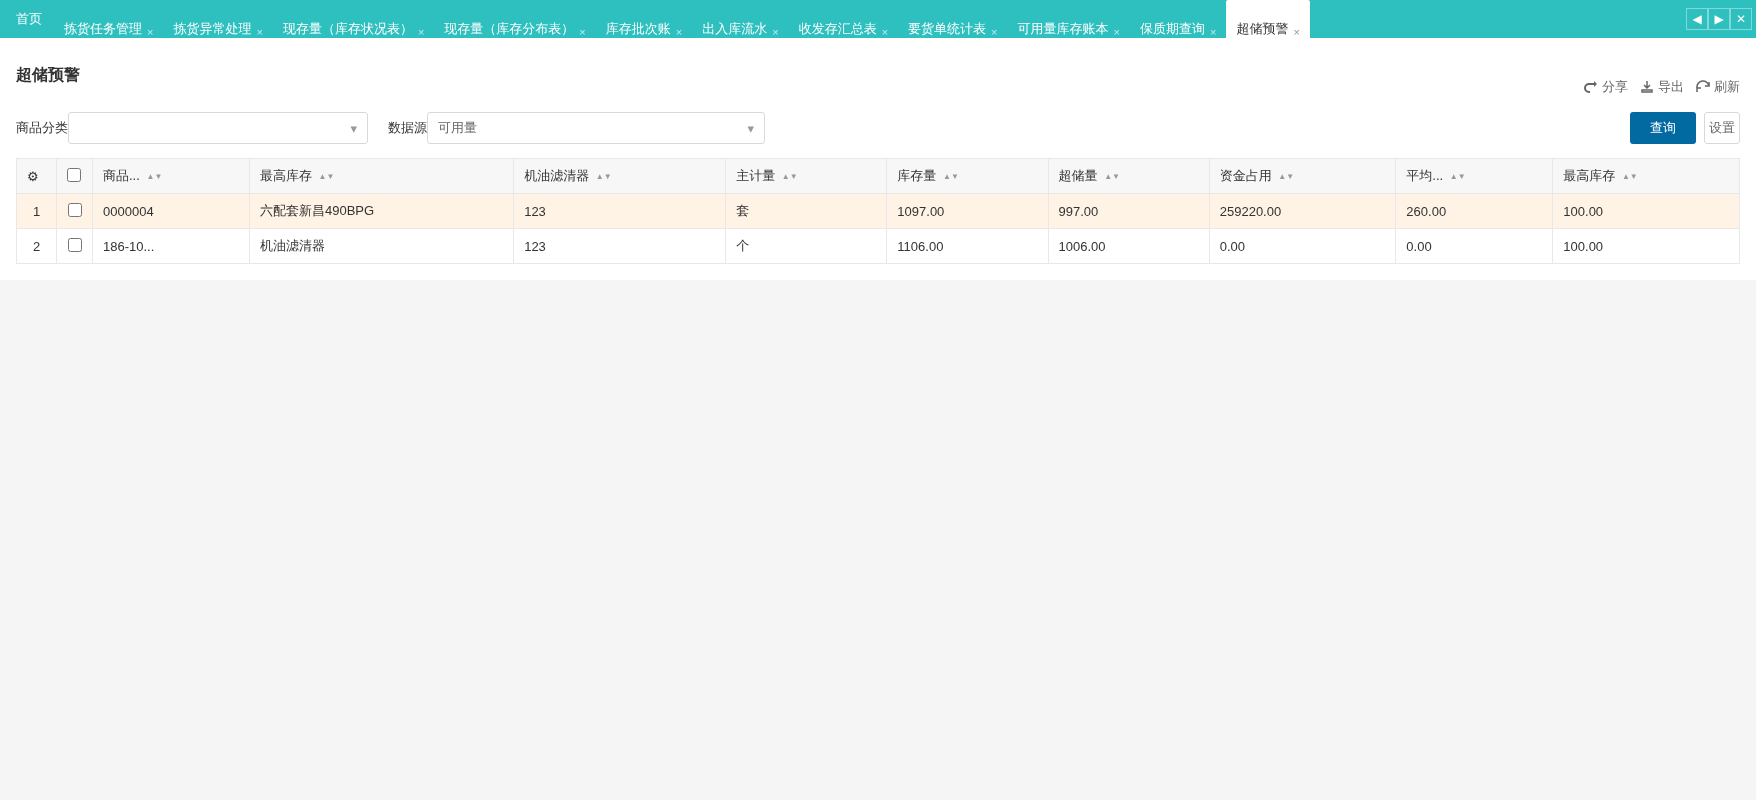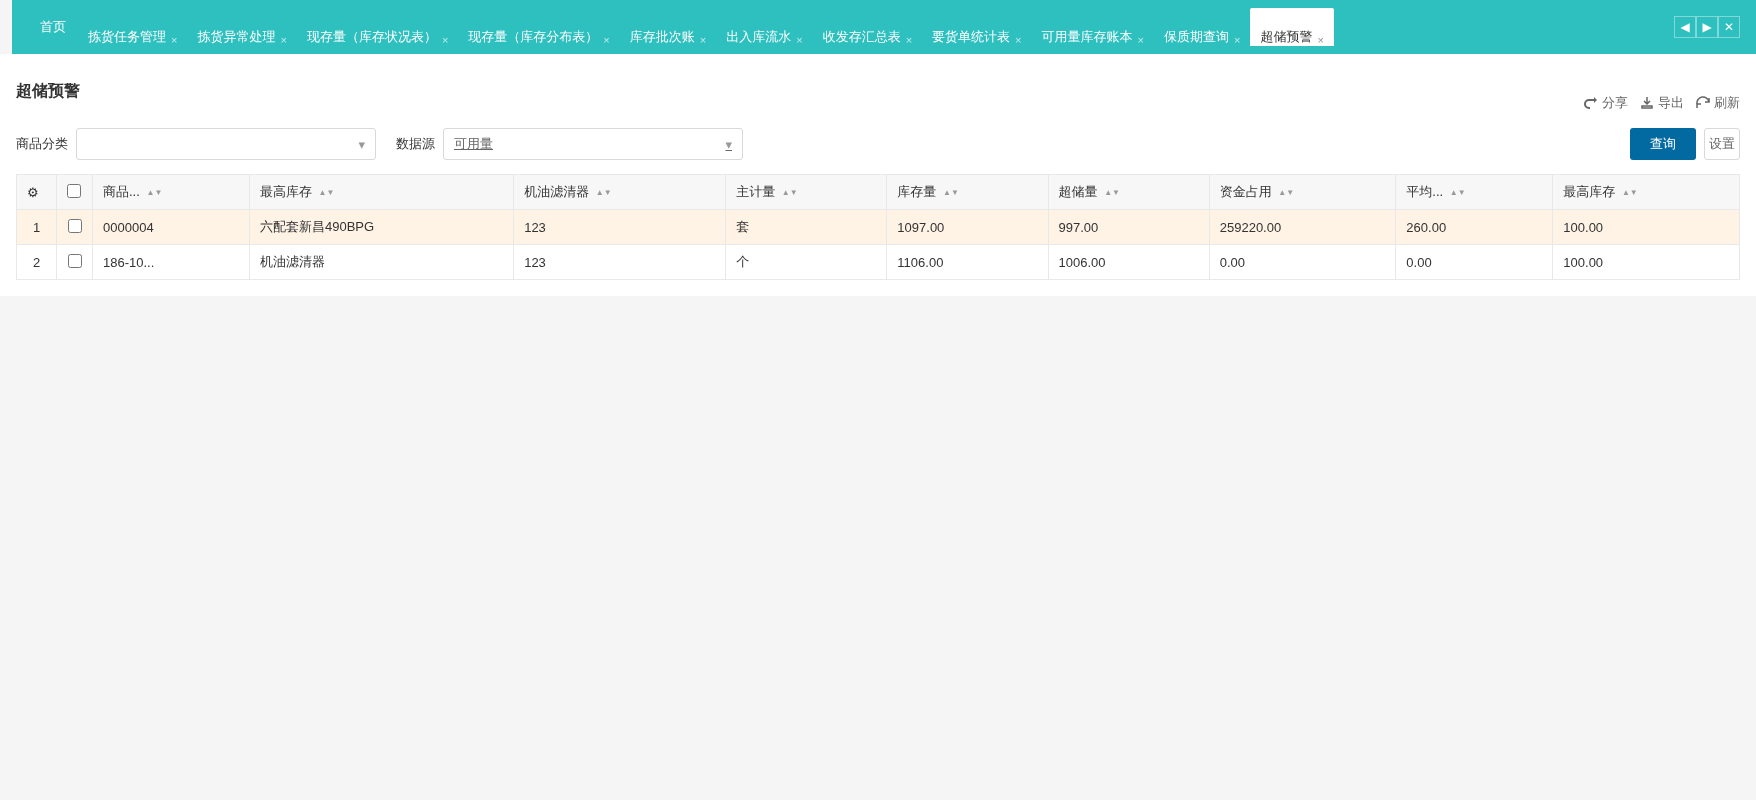--- a/index.html
+++ b/index.html
@@ -3,24 +3,23 @@
   <meta charset="utf-8">
   <style>
     * { box-sizing: border-box; margin: 0; padding: 0; font-family: 'Microsoft YaHei', Arial, sans-serif; font-size: 13px; }
     body { background: #f5f5f5; min-width: 1756px; }
 
     
     .top-nav {
       background: #2ebfbf;
       display: flex;
       align-items: center;
-      height: 54px;
-      padding: 0 16px;
+      height: 38px;
+      padding: 0 4px;
       overflow: hidden;
-      margin-left: 12px;
     }
     .nav-tab {
       display: flex;
       align-items: flex-end;
       padding: 0 10px;
       height: 38px;
       color: #fff;
       white-space: nowrap;
       cursor: pointer;
       font-size: 13px;
@@ -102,42 +101,40 @@
     
     .filter-row {
       display: flex;
       align-items: center;
       gap: 20px;
       margin-bottom: 14px;
     }
     .filter-item {
       display: flex;
       align-items: center;
-      gap: 8px;
     }
     .filter-label {
       color: #333;
       white-space: nowrap;
     }
     .filter-select {
       border: 1px solid #d9d9d9;
       border-radius: 3px;
       padding: 4px 10px;
       width: 300px;
       height: 32px;
       display: flex;
       align-items: center;
       justify-content: space-between;
       cursor: pointer;
       background: #fff;
       color: #666;
     }
     .filter-select-wide {
-      width: 300px;
-      text-decoration: underline;
+      width: 338px;
     }
     .filter-btn-query {
       background: #0369a1;
       color: #fff;
       border: none;
       border-radius: 3px;
       padding: 6px 20px;
       cursor: pointer;
       font-size: 13px;
       height: 32px;

